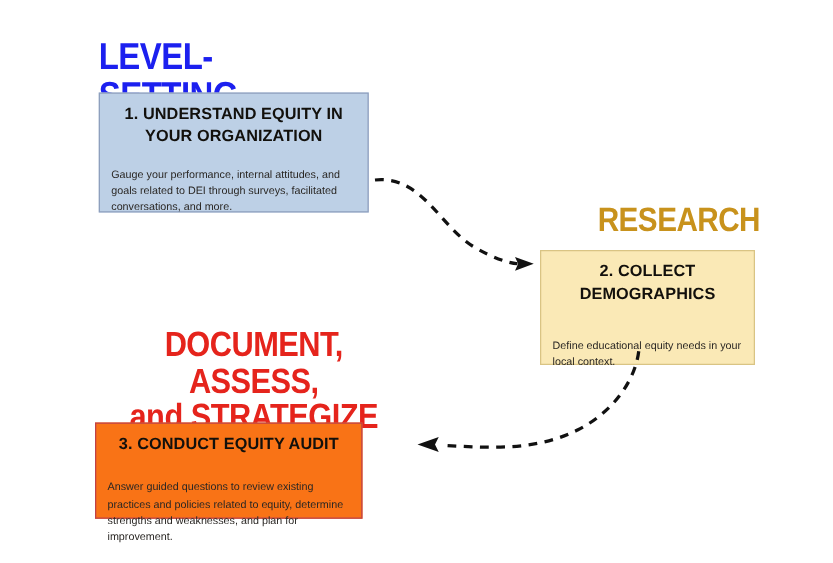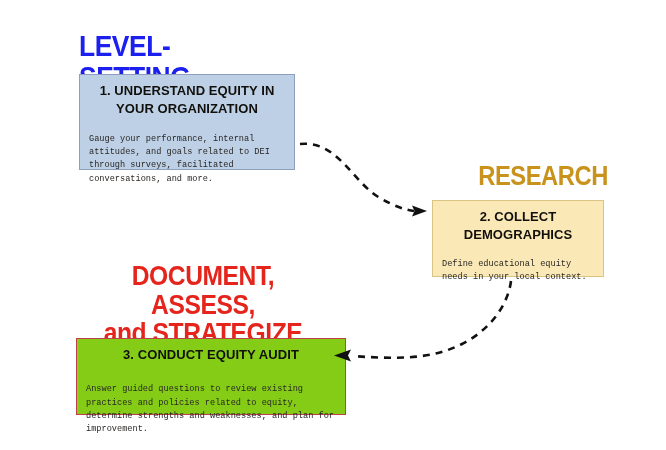--- a/index.html
+++ b/index.html
@@ -75,49 +75,48 @@
     line-height: 1.42;
     letter-spacing: 0.08px;
   }
   .step-body {
     font-size: 8.6px;
     font-weight: 400;
     color: #2a2724;
     text-align: left;
     line-height: 1.54;
     letter-spacing: 0.01px;
-    font-family: Liberation Mono, monospace;
   }
 
   #box-understand-equity {
     left: 79px;
     top: 74px;
     width: 216px;
     height: 96px;
     background: #bdd0e6;
     border: 1px solid #8e9fbd;
   }
   #box-understand-equity .step-body { margin-top: 14px; }
 
   #box-collect-demographics {
     left: 432px;
     top: 200px;
     width: 172px;
-    height: 77px;
+    height: 92px;
     background: #fae9b6;
     border: 1px solid #d9c484;
   }
-  #box-collect-demographics .step-body { margin-top: 13px; }
+  #box-collect-demographics .step-body { margin-top: 25px; }
 
   #box-conduct-equity-audit {
     left: 76px;
     top: 338px;
-    width: 270px;
+    width: 214px;
     height: 77px;
-    background: #84cc16;
+    background: #f97316;
     border: 1px solid #bf4148;
   }
   #box-conduct-equity-audit .step-body { margin-top: 19px; }
 
   
   #arrows {
     position: absolute;
     left: 0;
     top: 0;
     width: 666px;

